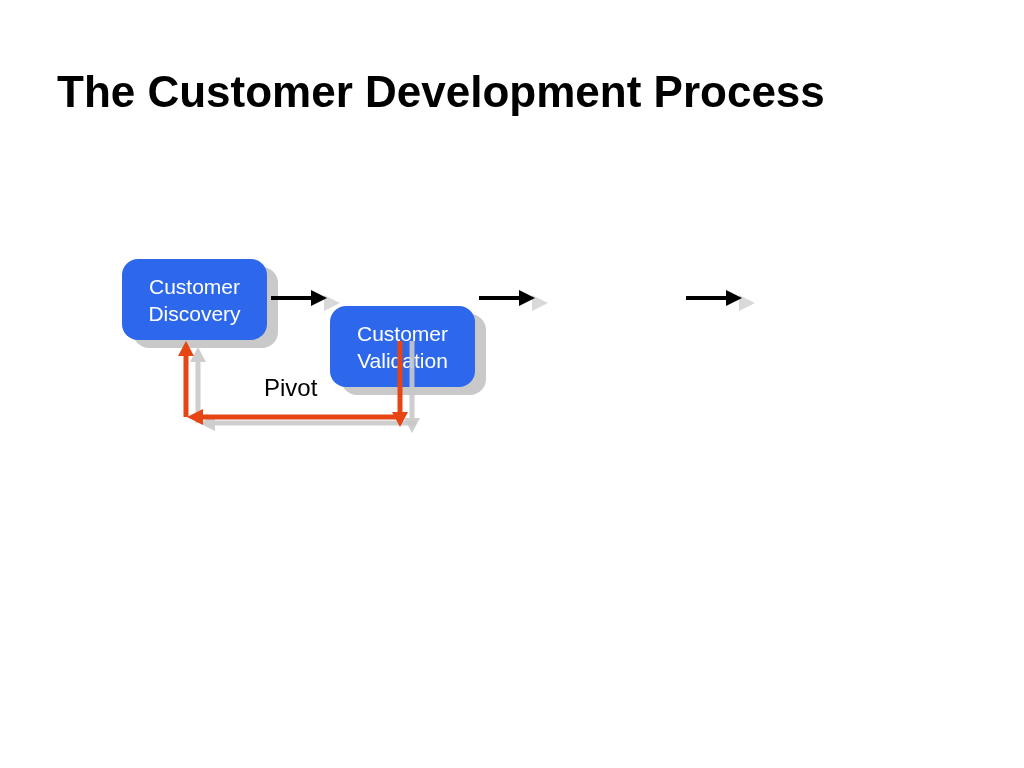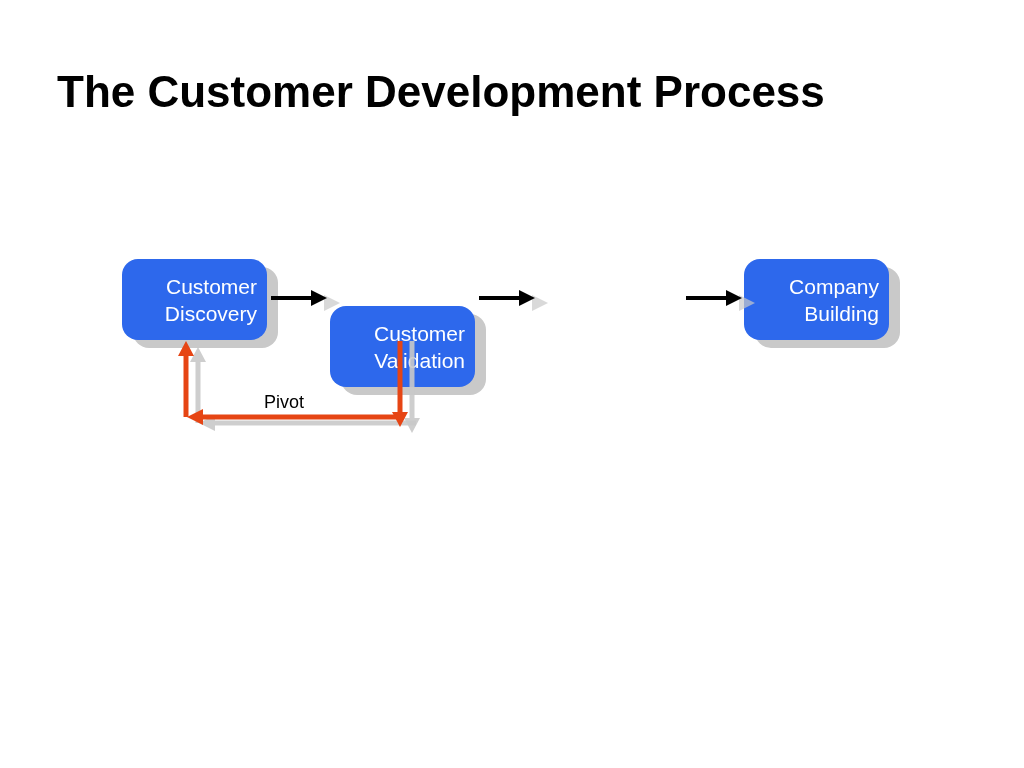--- a/index.html
+++ b/index.html
@@ -31,21 +31,21 @@
     position: absolute;
     top: 259px;
     width: 145px;
     height: 81px;
     background: var(--step-box-blue, #2d68ec);
     border-radius: 16px;
     box-shadow: 11px 8px 0 0 var(--shadow-gray, #c8c8c8);
     display: flex;
     align-items: center;
     justify-content: center;
-    text-align: right;
+    text-align: center;
     color: var(--box-text, #ffffff);
     font-size: 21px;
     line-height: 27px;
     padding: 2px 10px;
     box-sizing: border-box;
     z-index: 1;
   }
   .step-box.pos-0 { left: 122px; }
   .step-box.pos-1 { left: 330px; margin-top: 47px; }
   .step-box.pos-2 { left: 537px; }
@@ -62,45 +62,42 @@
   .fwd-line   { stroke: var(--forward-arrow, #000000); stroke-width: 4; }
   .fwd-head   { fill: var(--forward-arrow, #000000); }
   .fwd-shadow-head { fill: var(--shadow-gray, #c8c8c8); opacity: 0.7; }
   .pivot-line { stroke: var(--pivot-arrow, #e64514); stroke-width: 5; fill: none; }
   .pivot-head { fill: var(--pivot-arrow, #e64514); }
   .pivot-shadow-line { stroke: var(--shadow-gray, #c8c8c8); stroke-width: 5; opacity: 0.9; fill: none; }
   .pivot-shadow-head { fill: var(--shadow-gray, #c8c8c8); opacity: 0.9; }
   .pivot-label {
     position: absolute;
     left: 264px;
-    top: 392px;
-    font-size: 18px;
+    top: 374px;
+    font-size: 24px;
     color: var(--title-text, #000000);
     z-index: 3;
   }
 </style>
 </head>
 <body>
 
 <div class="slide">
 
   <h1 class="slide-title">The Customer Development Process</h1>
 
   <div class="step-box pos-0">
     <span>Customer Discovery</span>
   </div>
 
   <div class="step-box pos-1">
     <span>Customer Validation</span>
   </div>
 
 
-  <div class="step-box pos-3">
-    <span>Company Building</span>
-  </div>
 
   <svg class="arrow-layer" viewBox="0 0 1024 768">
 
     <g>
       <polygon class="fwd-shadow-head" points="324,295 340,303 324,311"></polygon>
       <polygon class="fwd-shadow-head" points="532,295 548,303 532,311"></polygon>
       <polygon class="fwd-shadow-head" points="739,295 755,303 739,311"></polygon>
     </g>
 
     <g>

